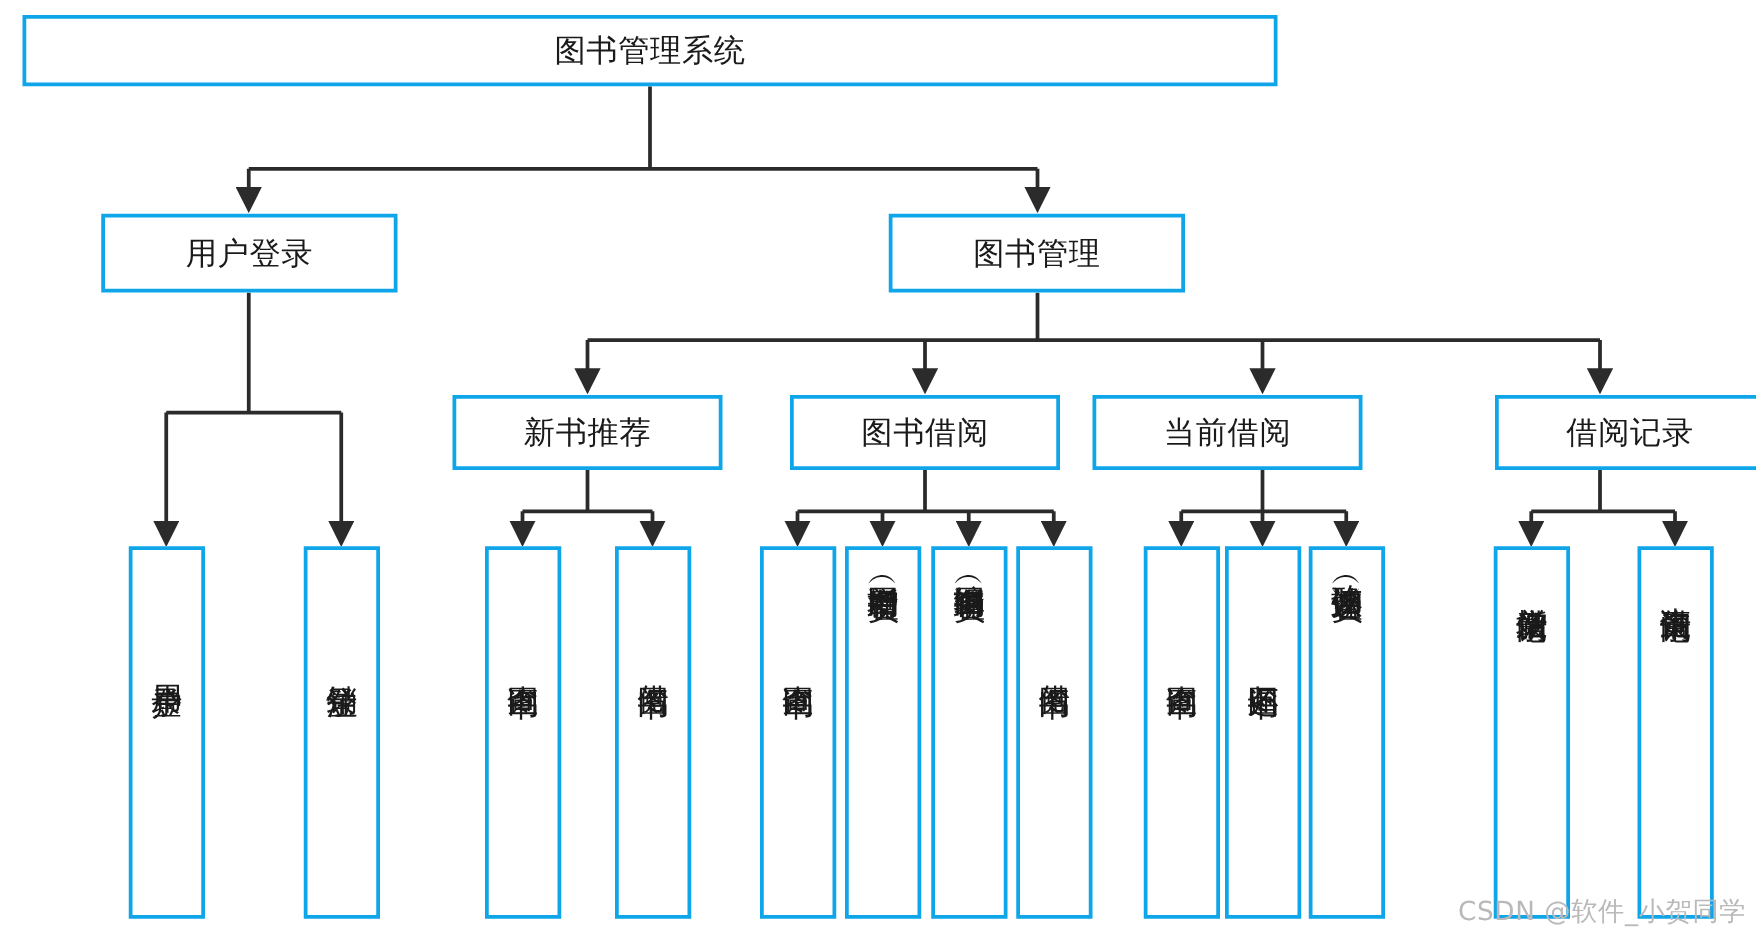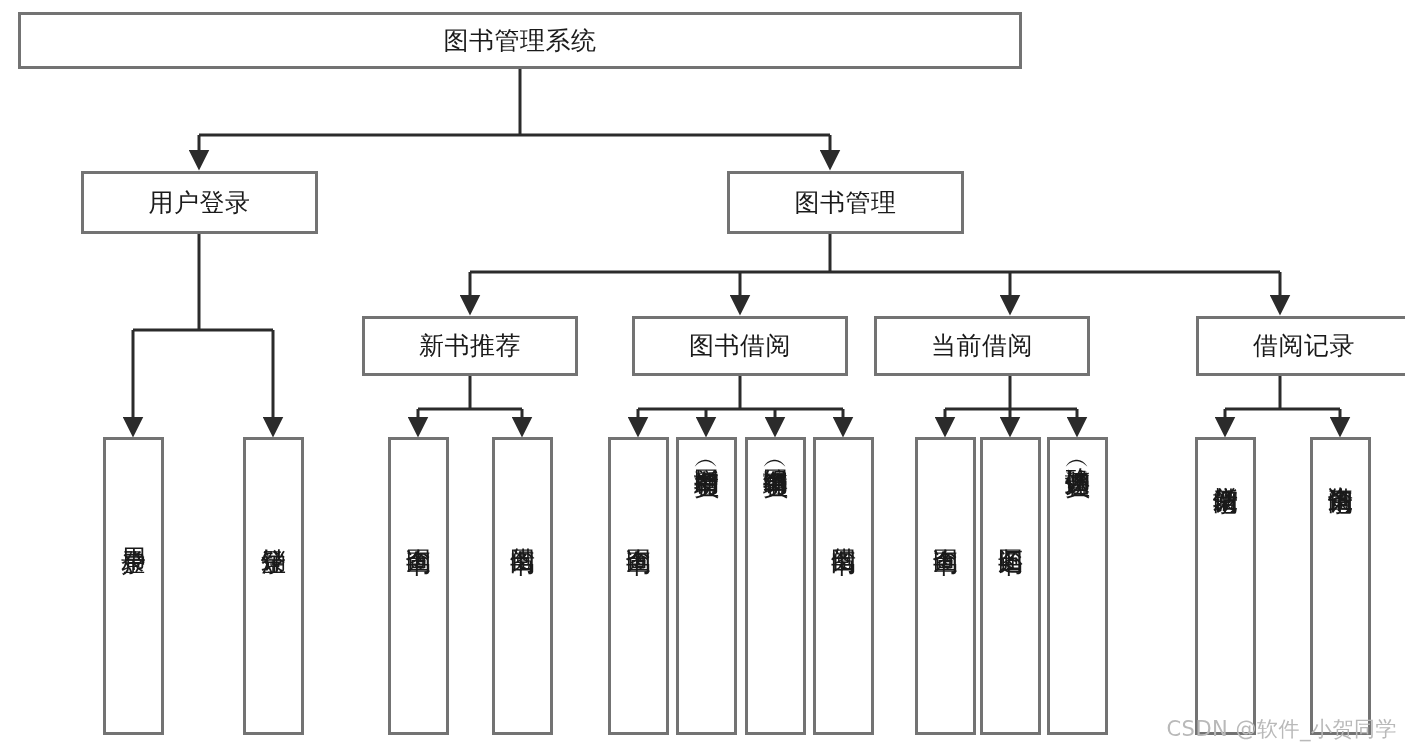--- a/index.html
+++ b/index.html
@@ -22,21 +22,21 @@
     position: absolute;
     left: 0;
     top: 0;
     width: 1405px;
     height: 747px;
     pointer-events: none;
   }
   .node {
     position: absolute;
     box-sizing: border-box;
-    border: 3px solid #737373;
+    border: 3px solid #0ea5e9;
     background: #ffffff;
     display: flex;
     align-items: center;
     justify-content: center;
     color: #1a1a1a;
   }
   .node-h {
     font-size: 25px;
     line-height: 1.1;
     letter-spacing: 0.5px;
@@ -130,21 +130,21 @@
     </g>
   </svg>
 
   <div class="node node-h" style="left:18px; top:12px; width:1004px; height:57px;">
     <span>图书管理系统</span>
   </div>
 
   <div class="node node-h" style="left:81px; top:171px; width:237px; height:63px;">
     <span>用户登录</span>
   </div>
-  <div class="node node-h" style="left:711px; top:171px; width:237px; height:63px;margin-left:16px;">
+  <div class="node node-h" style="left:711px; top:171px; width:237px; height:63px;">
     <span>图书管理</span>
   </div>
 
   <div class="node node-h" style="left:362px; top:316px; width:216px; height:60px;">
     <span>新书推荐</span>
   </div>
   <div class="node node-h" style="left:632px; top:316px; width:216px; height:60px;">
     <span>图书借阅</span>
   </div>
   <div class="node node-h" style="left:874px; top:316px; width:216px; height:60px;">

